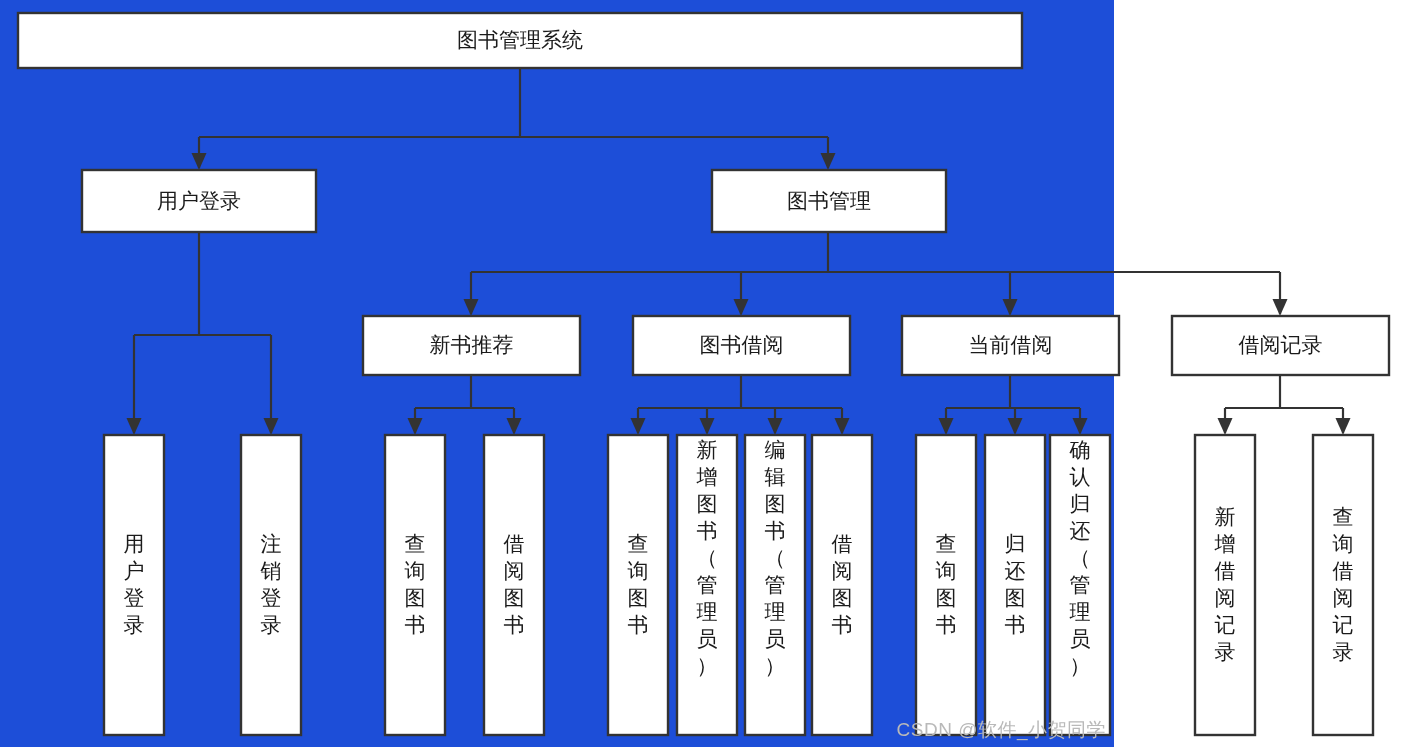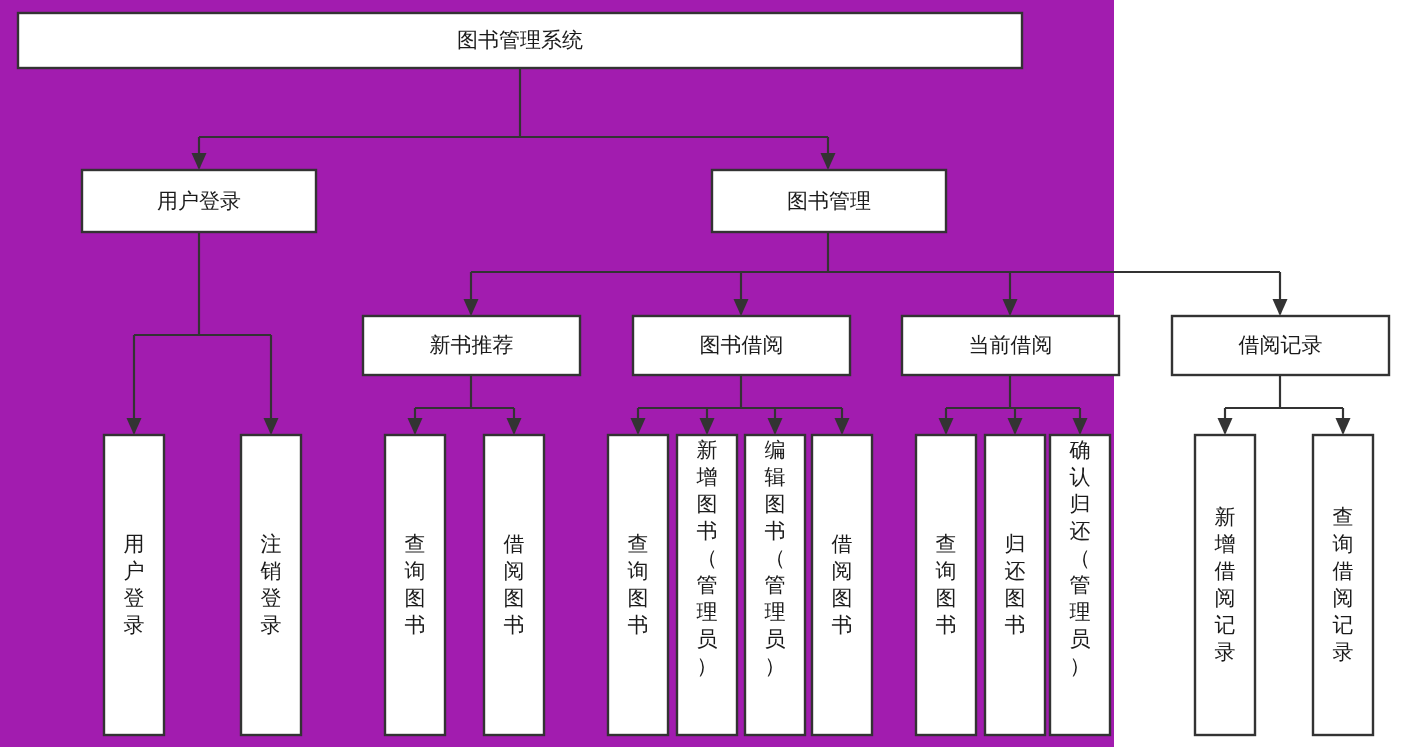--- a/index.html
+++ b/index.html
@@ -10,21 +10,21 @@
   body {
     width: 1405px;
     height: 747px;
     font-family: "Liberation Sans", "DejaVu Sans", sans-serif;
     overflow: hidden;
   }
   #diagram-root {
     position: relative;
     width: 1114px;
     height: 747px;
-    background: #a21caf;
+    background: #1d4ed8;
   }
   svg.diagram-canvas {
     position: absolute;
     top: 0;
     left: 0;
     width: 1405px;
     height: 747px;
   }
   .node-box {
     fill: #ffffff;
@@ -199,13 +199,14 @@
         <g>
           <rect x="1195" y="435" width="60" height="300" class="node-box"></rect>
           <text x="1225" y="524" class="node-label-v"><tspan x="1225" dy="0">新</tspan><tspan x="1225" dy="27">增</tspan><tspan x="1225" dy="27">借</tspan><tspan x="1225" dy="27">阅</tspan><tspan x="1225" dy="27">记</tspan><tspan x="1225" dy="27">录</tspan></text>
         </g>
         <g>
           <rect x="1313" y="435" width="60" height="300" class="node-box"></rect>
           <text x="1343" y="524" class="node-label-v"><tspan x="1343" dy="0">查</tspan><tspan x="1343" dy="27">询</tspan><tspan x="1343" dy="27">借</tspan><tspan x="1343" dy="27">阅</tspan><tspan x="1343" dy="27">记</tspan><tspan x="1343" dy="27">录</tspan></text>
         </g>
       </g>
   </svg>
+  <div class="watermark-text">CSDN @软件_小贺同学</div>
 </div>
 
 </body></html>

